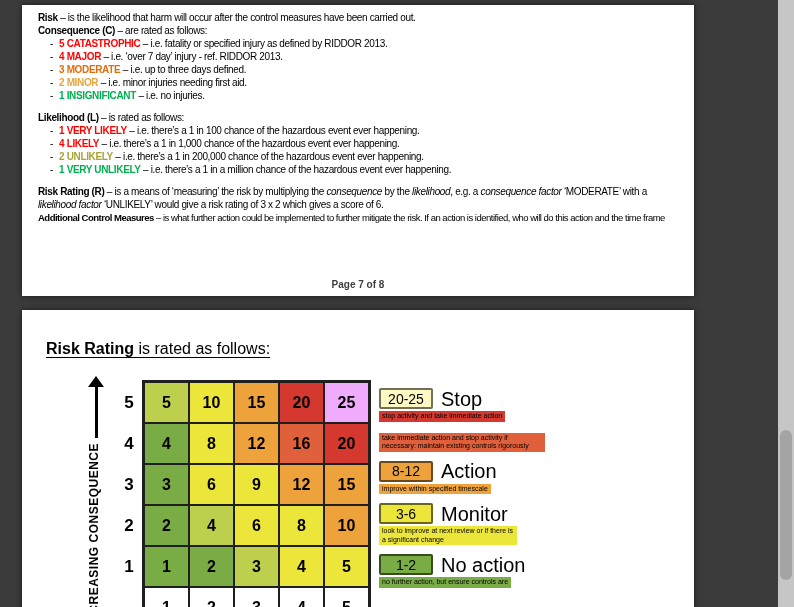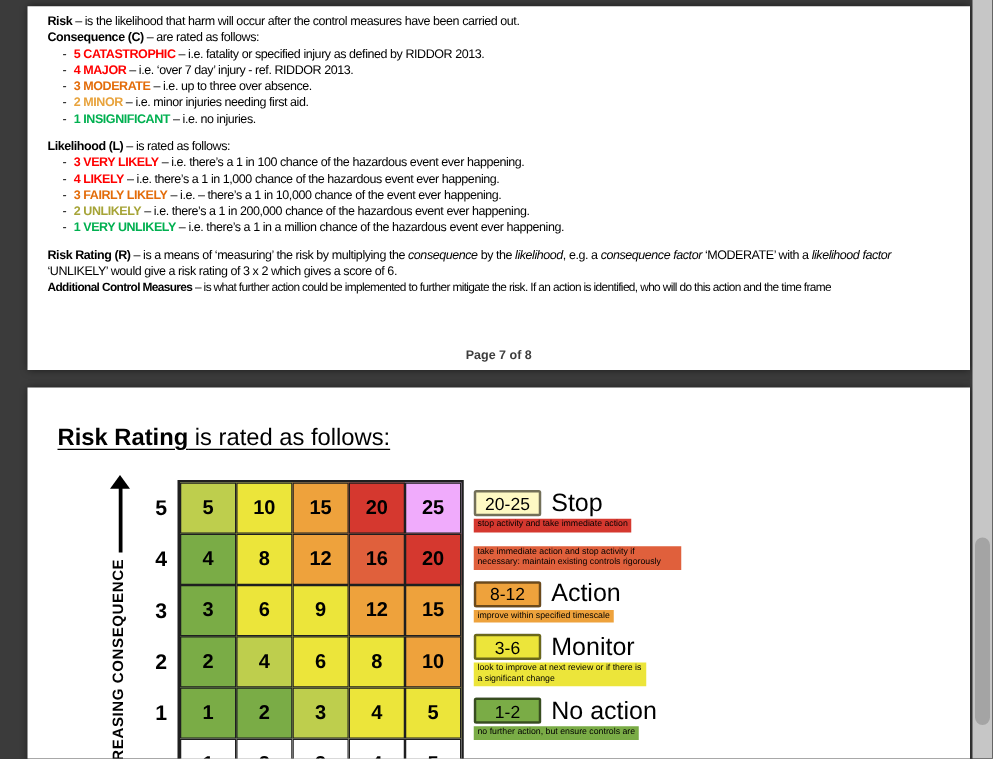--- a/index.html
+++ b/index.html
@@ -2,42 +2,42 @@
 <html><head>
 <meta charset="utf-8">
 <style>
   html,body { margin:0; padding:0; background:#2e2e2e; }
   .viewer {
     position:relative; width:794px; height:607px; overflow:hidden;
     background:#3B3B3B;
     font-family:"Liberation Sans", sans-serif; color:#000;
   }
   .page {
-    position:absolute; left:22px; width:754px; background:#fff;
+    position:absolute; left:22px; width:672px; background:#fff;
     box-shadow:0 0 6px rgba(0,0,0,.55); box-sizing:border-box;
   }
   
   .page7 { top:5px; height:291px; padding:6px 16px; font-size:10px; line-height:13px; letter-spacing:-0.35px; }
   .page7 p { margin:0; }
   .mb13 { margin-bottom:13px; }
   .mb12 { margin-bottom:12px; }
   b.lead { font-weight:700; }
   ul.bullets { list-style:none; margin:0 0 9px 0; padding:0 0 0 12px; }
   ul.bullets li { line-height:13px; }
   ul.bullets li::before { content:"-"; display:inline-block; width:9px; color:#000; }
   ul.bullets b { font-weight:700; }
   .it { font-style:italic; }
   .nowrap { white-space:nowrap; overflow:hidden; font-size:9.5px; letter-spacing:-0.5px; }
   .pg-footer {
     position:absolute; left:0; right:0; bottom:5px; text-align:center;
     font-weight:700; color:#3d3d3d; font-size:10px; letter-spacing:0;
   }
   
   .page8 { top:310px; height:600px; padding:30px 24px; }
-  h2.rr-head { margin:0; font-size:19px; font-weight:400; color:#000;
+  h2.rr-head { margin:0; font-size:16px; font-weight:400; color:#000;
     text-decoration:underline; text-underline-offset:3px; }
   h2.rr-head b { font-weight:700; }
   .matrix-wrap { display:flex; align-items:flex-start; margin:22px 0 0 36px; }
   
   .axis { position:relative; width:34px; height:250px; flex:0 0 auto; }
   .arrow-head { position:absolute; top:-4px; left:6px; width:0; height:0;
     border-left:8px solid transparent; border-right:8px solid transparent; border-bottom:11px solid #000; }
   .arrow-stem { position:absolute; top:6px; left:12.5px; width:3px; height:52px; background:#000; }
   .axis-text { position:absolute; top:63px; left:5px; font-weight:700; font-size:12px;
     letter-spacing:.5px; white-space:nowrap; writing-mode:vertical-rl; transform:rotate(180deg); }
@@ -73,30 +73,29 @@
 
 <div class="viewer">
 
   <div class="page page7">
     <p class="mb13"><b class="lead">Risk</b><span> – is the likelihood that harm will occur after the control measures have been carried out.</span></p>
 
     <p><b class="lead">Consequence (C)</b><span> – are rated as follows:</span></p>
     <ul class="bullets">
       <li><b style="color: rgb(255, 0, 0);">5 CATASTROPHIC</b><span> – i.e. fatality or specified injury as defined by RIDDOR 2013.</span></li>
       <li><b style="color: rgb(255, 0, 0);">4 MAJOR</b><span> – i.e. ‘over 7 day’ injury - ref. RIDDOR 2013.</span></li>
-      <li><b style="color: rgb(227, 108, 10);">3 MODERATE</b><span> – i.e. up to three over absence.</span></li>
+      <li><b style="color: rgb(227, 108, 10);">3 MODERATE</b><span> – i.e. up to three days defined.</span></li>
       <li><b style="color: rgb(232, 163, 61);">2 MINOR</b><span> – i.e. minor injuries needing first aid.</span></li>
       <li><b style="color: rgb(0, 176, 80);">1 INSIGNIFICANT</b><span> – i.e. no injuries.</span></li>
     </ul>
 
     <p><b class="lead">Likelihood (L)</b><span> – is rated as follows:</span></p>
     <ul class="bullets">
-      <li><b style="color: rgb(255, 0, 0);">3 VERY LIKELY</b><span> – i.e. there’s a 1 in 100 chance of the hazardous event ever happening.</span></li>
+      <li><b style="color: rgb(255, 0, 0);">1 VERY LIKELY</b><span> – i.e. there’s a 1 in 100 chance of the hazardous event ever happening.</span></li>
       <li><b style="color: rgb(255, 0, 0);">4 LIKELY</b><span> – i.e. there’s a 1 in 1,000 chance of the hazardous event ever happening.</span></li>
-      <li><b style="color: rgb(227, 108, 10);">3 FAIRLY LIKELY</b><span> – i.e. – there’s a 1 in 10,000 chance of the event ever happening.</span></li>
       <li><b style="color: rgb(166, 164, 55);">2 UNLIKELY</b><span> – i.e. there’s a 1 in 200,000 chance of the hazardous event ever happening.</span></li>
       <li><b style="color: rgb(0, 176, 80);">1 VERY UNLIKELY</b><span> – i.e. there’s a 1 in a million chance of the hazardous event ever happening.</span></li>
     </ul>
 
     <p class="mb12"><b class="lead">Risk Rating (R)</b><span> – is a means of ‘measuring’ the risk by multiplying the </span><span class="it">consequence</span><span> by the </span><span class="it">likelihood</span><span>, e.g. a </span><span class="it">consequence factor</span><span> ‘MODERATE’ with a </span><span class="it">likelihood factor</span><span> ‘UNLIKELY’ would give a risk rating of 3 x 2 which gives a score of 6.</span></p>
 
     <p class="nowrap"><b class="lead">Additional Control Measures</b><span> – is what further action could be implemented to further mitigate the risk. If an action is identified, who will do this action and the time frame</span></p>
 
     <div class="pg-footer">Page 7 of 8</div>
   </div>

